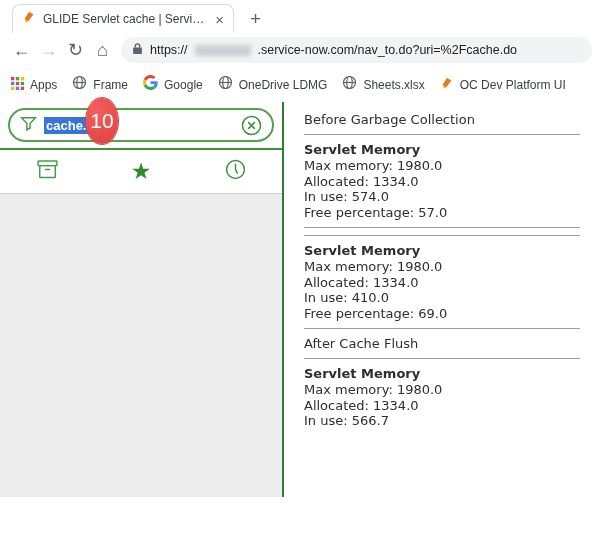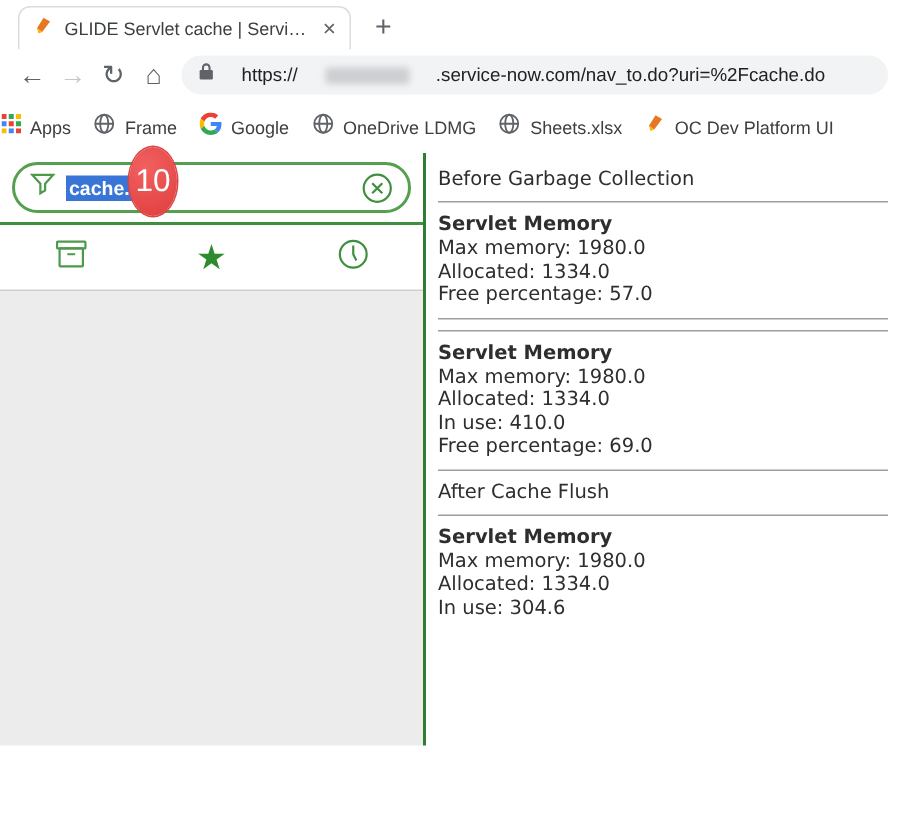--- a/index.html
+++ b/index.html
@@ -19,27 +19,27 @@
   .tab-title { font-size:12px; color:#3c4043; white-space:nowrap; overflow:hidden; text-overflow:ellipsis; flex:1; }
   .tab-close { font-size:15px; color:#5f6368; line-height:1; cursor:pointer; }
   .newtab-btn { font-size:19px; color:#5f6368; margin:0 0 5px 16px; line-height:1; cursor:pointer; }
 
   
   .toolbar { height:34px; display:flex; align-items:center; padding:0 8px; background:#fff; }
   .nav-btn { width:27px; text-align:center; font-size:18px; color:#5f6368; line-height:1; cursor:pointer; }
   .nav-btn.disabled { color:#c4c7cb; }
   .omnibox {
     flex:1; height:26px; background:#f1f3f4; border-radius:13px;
-    display:flex; align-items:center; padding:0 11px; gap:18px; margin-left:5px;
+    display:flex; align-items:center; padding:0 11px; gap:7px; margin-left:5px;
   }
   .url-text { font-size:12.5px; color:#202124; white-space:nowrap; }
   .redacted-host { width:56px; height:11px; background:#cdced1; border-radius:2px; filter:blur(2px); }
 
   
-  .bookmarks { height:35px; display:flex; align-items:center; padding:0 1px; gap:15px; background:#fff;text-align:right; }
+  .bookmarks { height:35px; display:flex; align-items:center; padding:0 11px; gap:15px; background:#fff;text-align:right; }
   .bm { display:flex; align-items:center; gap:6px; cursor:pointer; }
   .bm-label { font-size:12px; color:#3c4043; white-space:nowrap; }
 
   
   .appheader {
     height:46px; background:#78A34B; border-top:2px solid #8CBA62; border-bottom:2px solid #2F7D33;
     display:flex; align-items:center; padding:0 14px;
   }
   .optum-logo { display:flex; align-items:center; gap:4px; }
   .optum-text { color:#fff; font-weight:700; font-size:17px; letter-spacing:0.8px; }
@@ -61,21 +61,21 @@
     background:radial-gradient(circle at 35% 30%, #F26060, #E03D3D);
     color:#fff; display:flex; align-items:center; justify-content:center;
     font-size:21px; z-index:6; box-shadow:0 0 0 1px #d94545;
   }
   .navtabs { height:44px; display:flex; border-bottom:1px solid #cfcfcf; background:#fff; }
   .navtab { flex:1; display:flex; align-items:center; justify-content:center; cursor:pointer; }
   .star-glyph { color:#2E8B2E; font-size:23px; line-height:1; }
   .sidebar-rest { flex:1; background:#ECECEC; }
 
   
-  .content { flex:1; padding:5px 8px; font-family:"DejaVu Sans", sans-serif; color:#2e2e2e; overflow:hidden; }
+  .content { flex:1; padding:5px 20px; font-family:"DejaVu Sans", sans-serif; color:#2e2e2e; overflow:hidden; }
   .sec-title { font-size:13px; margin:5px 0 0; }
   .content hr { border:none; border-top:1px solid #9e9e9e; margin:7px 0; }
   .sec-sub { font-size:13px; font-weight:700; margin:0; line-height:16px; }
   .line { font-size:13px; margin:0; line-height:15.5px; }
 </style>
 </head>
 <body>
 
 <div class="window">
 
@@ -227,38 +227,39 @@
     </div>
 
     <div class="content">
 
       <div>
         <div class="sec-title">Before Garbage Collection</div>
         <hr>
         <p class="sec-sub">Servlet Memory</p>
         <p class="line">Max memory: 1980.0</p>
         <p class="line">Allocated: 1334.0</p>
+        <p class="line">In use: 574.0</p>
         <p class="line">Free percentage: 57.0</p>
         <hr>
       </div>
 
       <div>
         <hr>
         <p class="sec-sub">Servlet Memory</p>
         <p class="line">Max memory: 1980.0</p>
         <p class="line">Allocated: 1334.0</p>
         <p class="line">In use: 410.0</p>
         <p class="line">Free percentage: 69.0</p>
         <hr>
       </div>
 
       <div>
         <div class="sec-title">After Cache Flush</div>
         <hr>
         <p class="sec-sub">Servlet Memory</p>
         <p class="line">Max memory: 1980.0</p>
         <p class="line">Allocated: 1334.0</p>
-        <p class="line">In use: 304.6</p>
+        <p class="line">In use: 566.7</p>
       </div>
 
     </div>
   </div>
 </div>
 
 </body></html>

